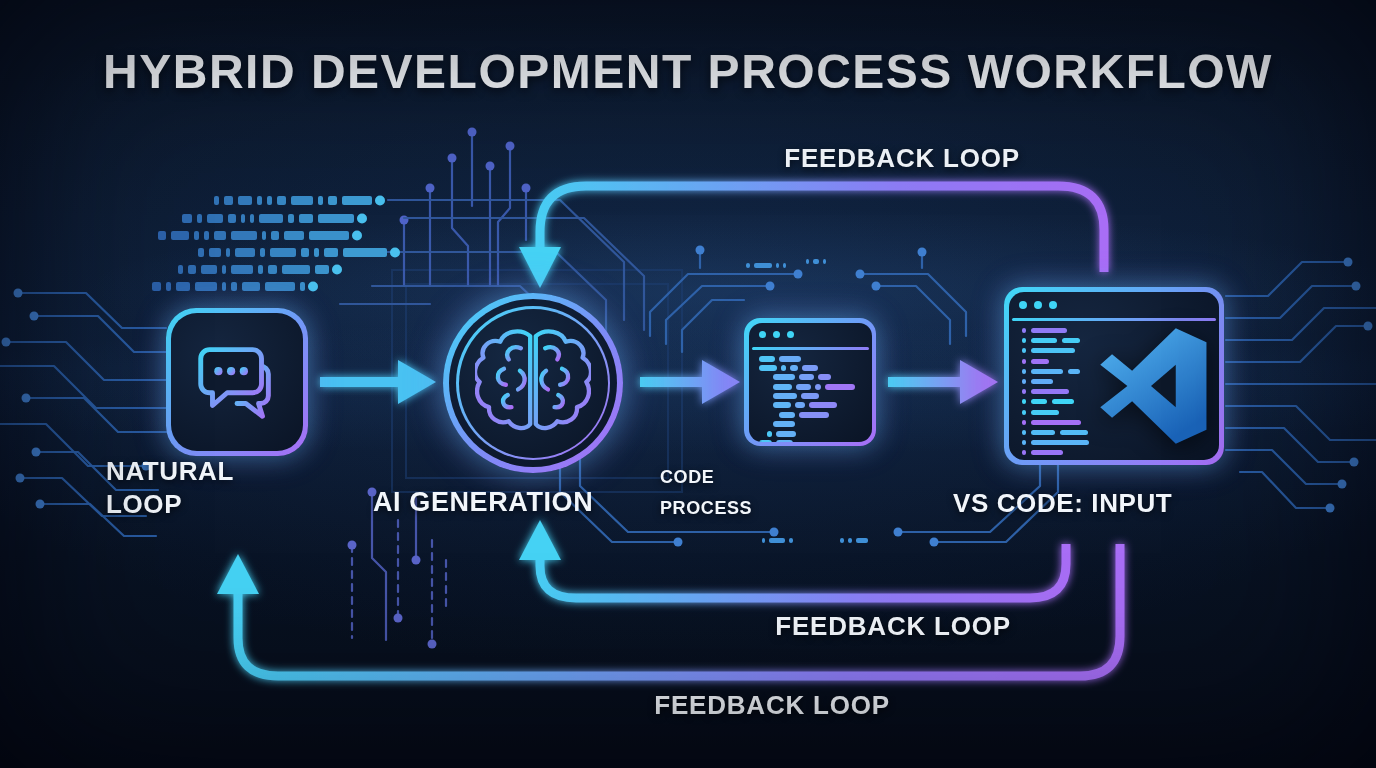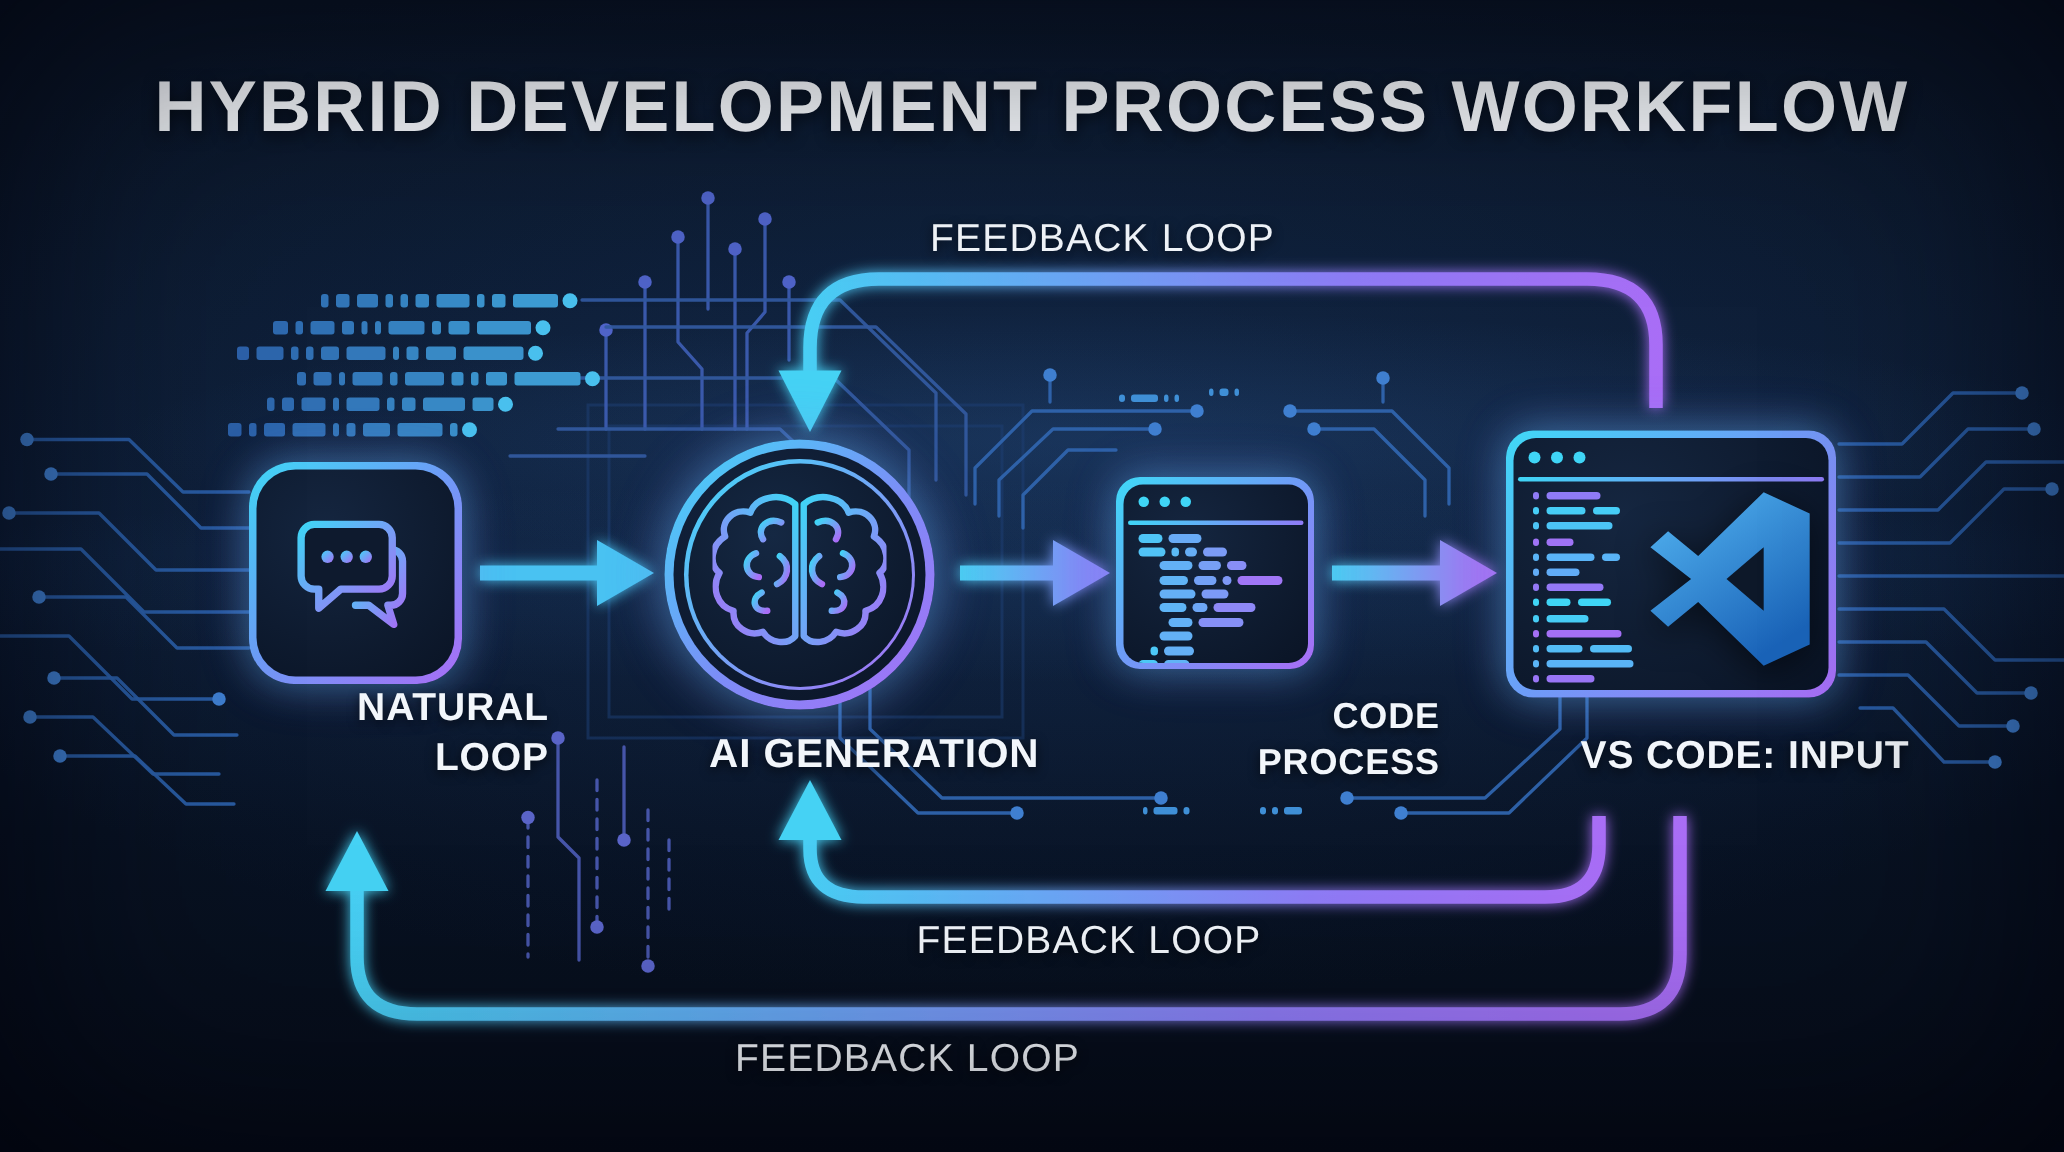--- a/index.html
+++ b/index.html
@@ -15,25 +15,25 @@
   }
   .stage::after{content:"";position:absolute;inset:0;pointer-events:none;
     box-shadow:inset 0 0 180px rgba(0,0,10,.75);}
   svg.decor{position:absolute;left:0;top:0;}
   .title{
     position:absolute;left:0;top:44px;width:100%;text-align:center;
     font-size:48px;font-weight:800;letter-spacing:1.5px;color:#f5f8fc;
     text-shadow:0 3px 10px rgba(0,0,0,.6);
   }
   .loop-label{
-    position:absolute;width:400px;text-align:left;font-size:26px;font-weight:400;
+    position:absolute;width:400px;text-align:right;font-size:26px;font-weight:700;
     letter-spacing:.8px;color:#f2f6fb;text-shadow:0 2px 7px rgba(0,0,0,.65);
   }
   .node-label{
-    position:absolute;text-align:right;font-weight:800;color:#f2f6fb;
+    position:absolute;text-align:left;font-weight:800;color:#f2f6fb;
     letter-spacing:.6px;text-shadow:0 2px 7px rgba(0,0,0,.65);
   }
   .gborder{
     position:absolute;background:linear-gradient(135deg,#3fd9f7 0%,#6e9bf7 48%,#a96df6 100%);
     padding:5px;
     box-shadow:0 0 26px rgba(63,213,247,.35),0 0 34px rgba(169,109,246,.28);
   }
   .r30{border-radius:30px}.r26{border-radius:26px}.r16{border-radius:16px}.r13{border-radius:13px}.r18{border-radius:18px}.r15{border-radius:15px}
   .ninner{width:100%;height:100%;background:radial-gradient(circle at 35% 30%,#152640,#0a1425);
     display:flex;align-items:center;justify-content:center;position:relative;overflow:hidden}
@@ -419,21 +419,21 @@
             <div class="cbar" style="left: 8px; width: 5px; background: rgb(76, 200, 246);"></div>
             <div class="cbar" style="left: 17px; width: 20px; background: rgb(100, 176, 246);"></div>
           </div>
           <div class="crow" style="height: 6px; margin-bottom: 3.4px;">
             <div class="cbar" style="left: 0px; width: 13px; background: rgb(76, 200, 246);"></div>
             <div class="cbar" style="left: 17px; width: 17px; background: rgb(97, 179, 246);"></div>
           </div>
         </div>
     </div>
   </div>
-  <div class="node-label" style="left:660px;top:462px;width:300px;font-size:24px;line-height:31px">
+  <div class="node-label" style="left:660px;top:462px;width:300px;font-size:18px;line-height:31px">
     <div>CODE</div>
     <div>PROCESS</div>
   </div>
 
   <div class="gborder r18" style="left:1004px;top:287px;width:220px;height:178px">
     <div class="ninner r15" style="display:block">
       <div class="wtop" style="height:26px">
         <span class="wdot" style="width:8px;height:8px"></span>
         <span class="wdot" style="width:8px;height:8px"></span>
         <span class="wdot" style="width:8px;height:8px"></span>

